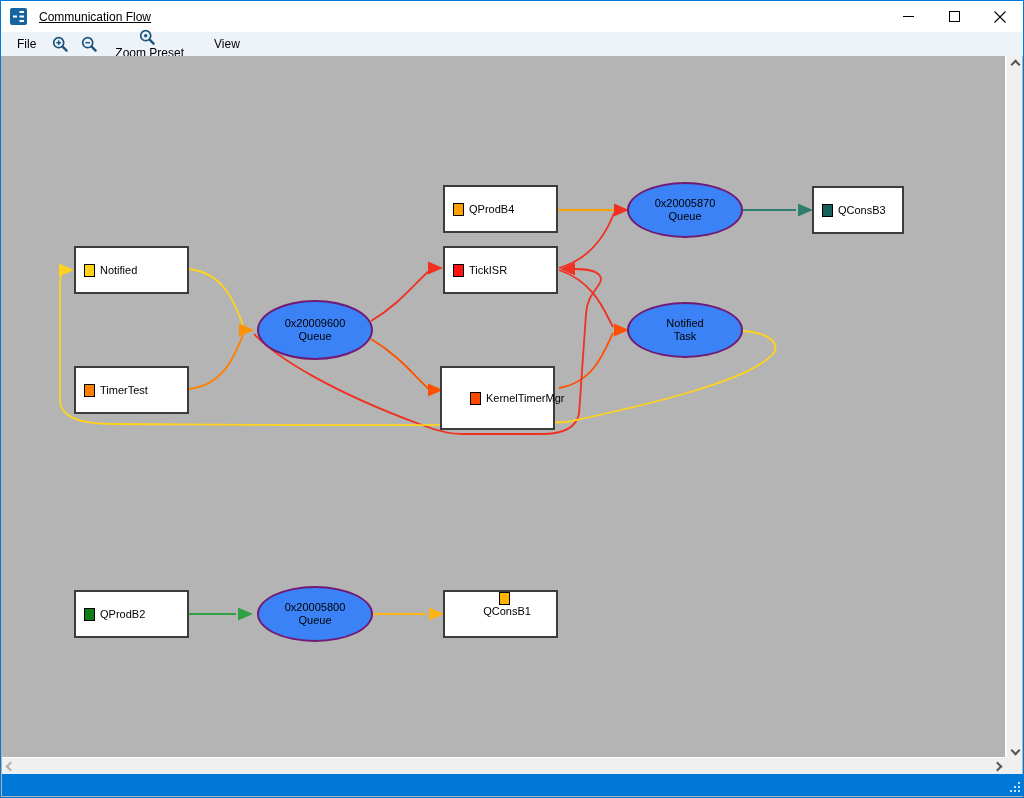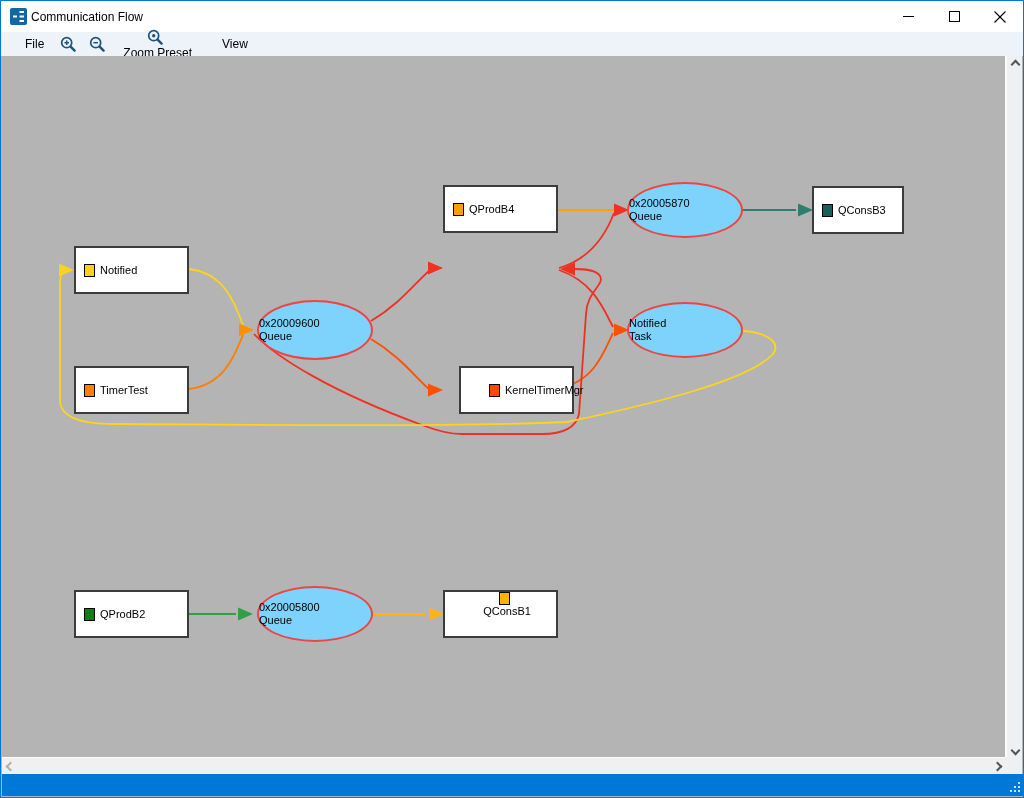--- a/index.html
+++ b/index.html
@@ -5,41 +5,41 @@
   html,body{margin:0;padding:0;background:#888;}
   *{box-sizing:border-box;}
   .window{
     position:relative;width:1024px;height:798px;
     border:1px solid #0078d7;background:#b4b4b4;
     font-family:"Liberation Sans", sans-serif;overflow:hidden;
   }
   
   .titlebar{position:absolute;left:0;top:0;width:100%;height:31px;background:#ffffff;display:flex;align-items:center;}
   .app-icon{margin-left:9px;width:17px;height:17px;flex:0 0 auto;}
-  .title-text{margin-left:4px;font-size:12px;color:#000;}
+  .title-text{margin-left:12px;font-size:12px;color:#000;text-decoration:underline;}
   .win-controls{position:absolute;right:0;top:0;height:31px;display:flex;}
   .win-btn{width:46px;height:31px;display:flex;align-items:center;justify-content:center;}
   
   .menubar{position:absolute;left:0;top:31px;width:100%;height:24px;background:#eef3fa;display:flex;align-items:center;font-size:12px;color:#000;}
   .menu-item{padding:4px 10px;}
-  .menu-item:first-child{padding-left:24px;}
+  .menu-item:first-child{padding-left:16px;}
   .menu-iconbtn{padding:3px 6px;display:flex;align-items:center;flex-direction:column;}
   .menu-iconbtn .lbl{margin-left:5px;}
   
   .canvas{position:absolute;left:1px;top:55px;width:1004px;height:703px;background:#b4b4b4;overflow:hidden;}
   .edge-layer{position:absolute;left:0;top:0;}
   .node-box{
     position:absolute;background:#fff;border:2px solid #3c3c3c;
     display:flex;align-items:center;padding-left:8px;cursor:default;
   }
   .node-icon{width:11px;height:13px;border:1px solid #000;flex:0 0 auto;}
   .node-label{margin-left:5px;font-size:11px;color:#000;white-space:nowrap;}
   .node-ellipse{
-    position:absolute;background:#7dd3fc;border:2px solid #ef4444;border-radius:50%;
-    display:flex;flex-direction:column;align-items:flex-start;justify-content:center;cursor:default;
+    position:absolute;background:#3b82f6;border:2px solid #701a75;border-radius:50%;
+    display:flex;flex-direction:column;align-items:center;justify-content:center;cursor:default;
   }
   .node-ellipse .eline{font-size:11px;line-height:13px;color:#000;}
   
   .vscroll{position:absolute;top:55px;right:1px;width:17px;height:703px;background:#f0f0f0;border-left:2px solid #fcfcfc;}
   .hscroll{position:absolute;left:1px;bottom:23px;width:1004px;height:17px;background:#f0f0f0;border-top:1px solid #fcfcfc;}
   .scroll-corner{position:absolute;right:1px;bottom:23px;width:17px;height:17px;background:#f0f0f0;}
   .chev{display:block;width:7px;height:7px;border-left:2px solid #555;border-top:2px solid #555;}
   .chev-up{transform:rotate(45deg);}
   .chev-down{transform:rotate(-135deg);}
   .chev-left{transform:rotate(-45deg);border-color:#b0b0b0;}
@@ -142,21 +142,25 @@
         <span class="node-label">Notified</span>
       </div>
       <div class="node-box" style="left: 72px; top: 310px; width: 115px; height: 48px;">
         <span class="node-icon" style="background: rgb(255, 128, 0);"></span>
         <span class="node-label">TimerTest</span>
       </div>
       <div class="node-box" style="left: 441px; top: 129px; width: 115px; height: 48px;">
         <span class="node-icon" style="background: rgb(255, 160, 0);"></span>
         <span class="node-label">QProdB4</span>
       </div>
-      <div class="node-box" style="left: 457px; top: 310px; width: 115px; height: 48px; padding-left: 28px;">
+      <div class="node-box" style="left: 441px; top: 190px; width: 115px; height: 48px;">
+        <span class="node-icon" style="background: rgb(255, 20, 16);"></span>
+        <span class="node-label">TickISR</span>
+      </div>
+      <div class="node-box" style="left: 438px; top: 310px; width: 115px; height: 64px; padding-left: 28px;">
         <span class="node-icon" style="background: rgb(255, 72, 0);"></span>
         <span class="node-label">KernelTimerMgr</span>
       </div>
       <div class="node-box" style="left: 810px; top: 130px; width: 92px; height: 48px;">
         <span class="node-icon" style="background: rgb(21, 96, 90);"></span>
         <span class="node-label">QConsB3</span>
       </div>
       <div class="node-box" style="left: 72px; top: 534px; width: 115px; height: 48px;">
         <span class="node-icon" style="background: rgb(15, 126, 22);"></span>
         <span class="node-label">QProdB2</span>

